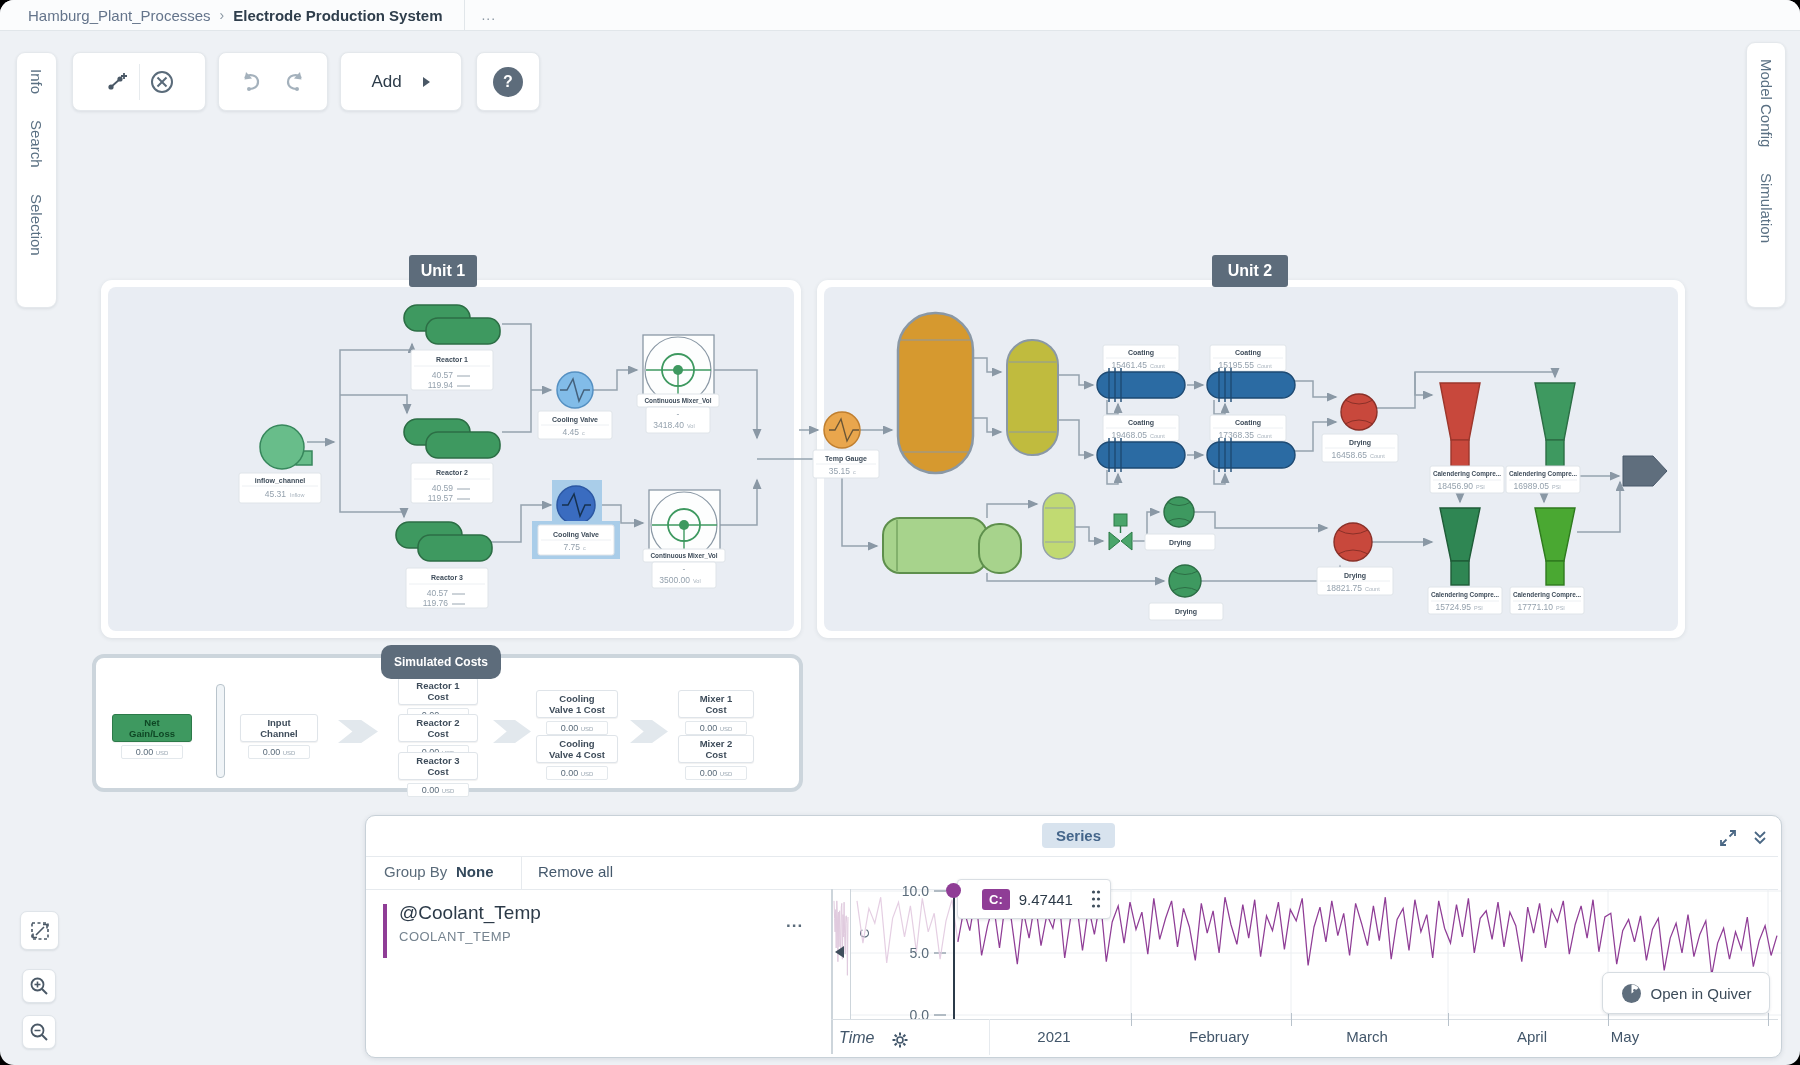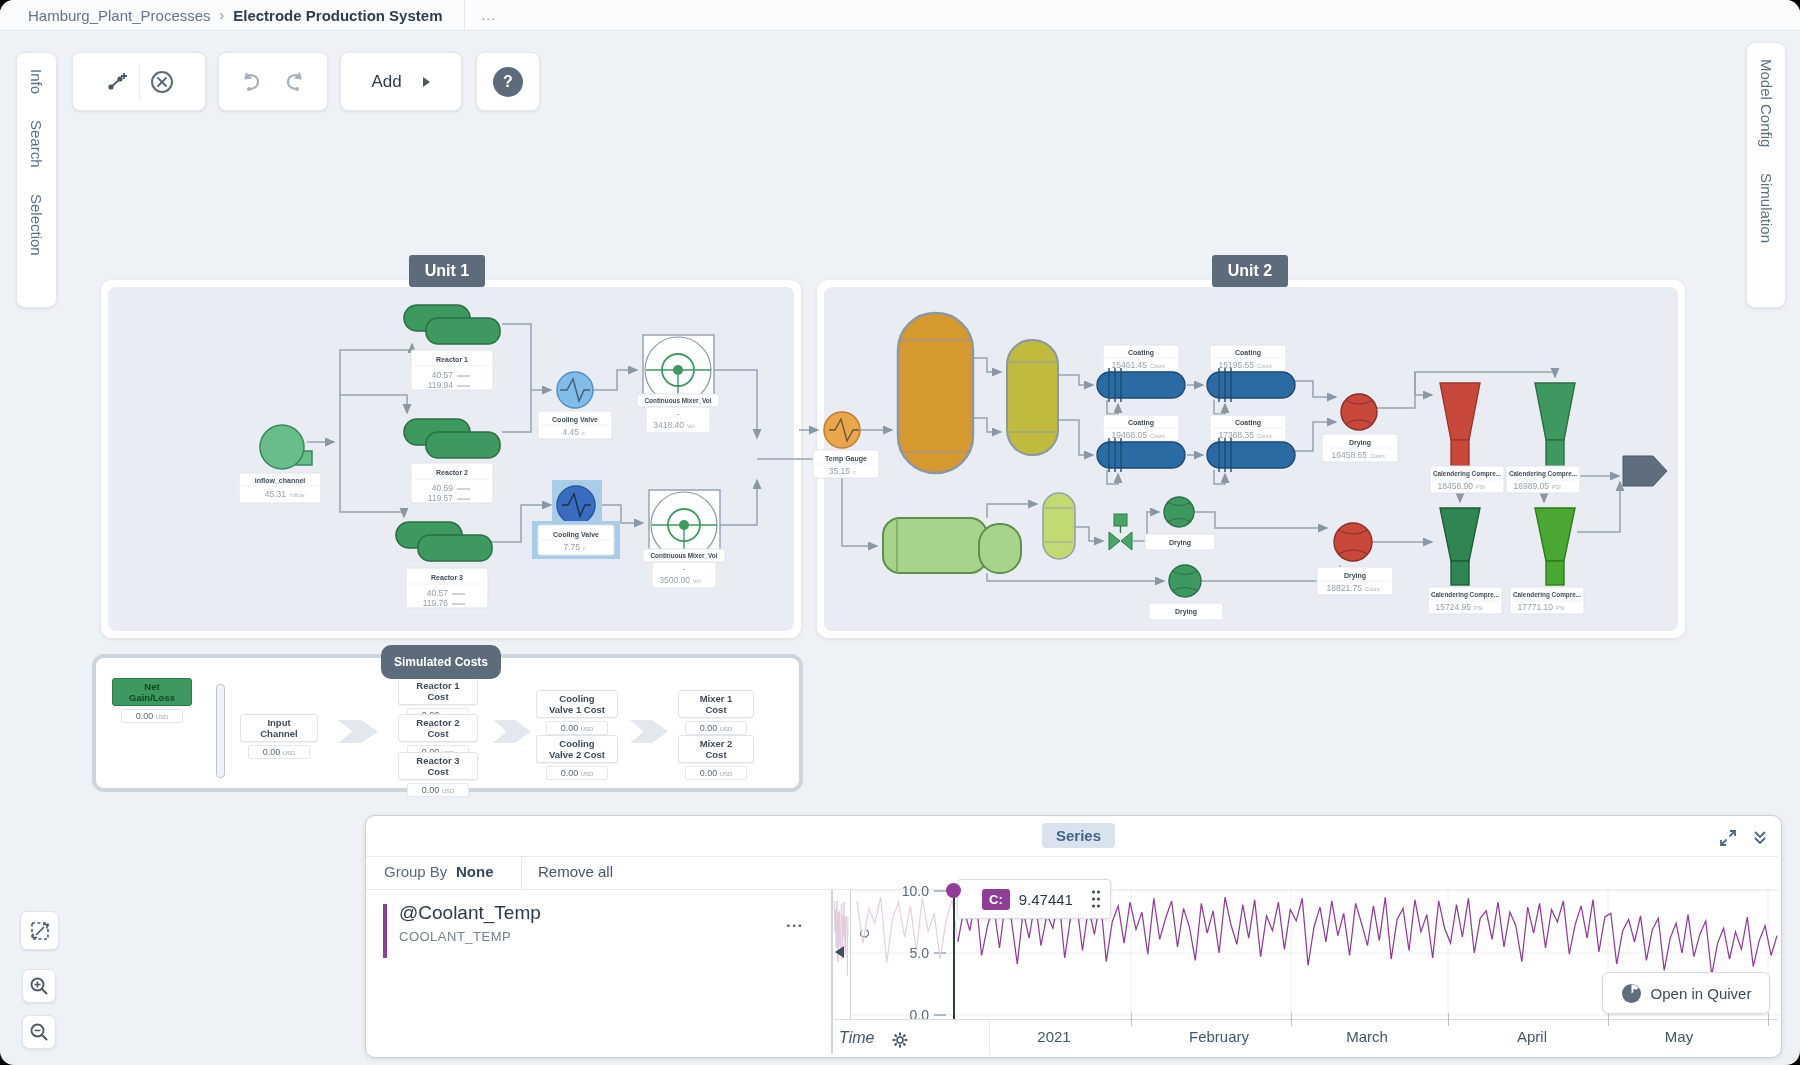--- a/index.html
+++ b/index.html
@@ -143,21 +143,21 @@
     </div>
   </div>
 
   <div class="tcard" style="left:476px;top:52px;width:62px;height:57px;">
     <div style="width:30px;height:30px;border-radius:50%;background:#5d6c7b;display:flex;align-items:center;justify-content:center;cursor:pointer;">
       <span style="color:#fff;font-size:16px;font-weight:bold;">?</span>
     </div>
   </div>
 
 
-  <div class="unit-tag" style="left:409px;top:255px;width:76px;height:32px;line-height:32px;">Unit 1</div>
+  <div class="unit-tag" style="left:409px;top:255px;width:68px;height:32px;line-height:32px;">Unit 1</div>
   <div class="unit-tag" style="left:1212px;top:255px;width:76px;height:32px;line-height:32px;">Unit 2</div>
 
   <div class="unit-panel" style="left:101px;top:280px;width:700px;height:358px;">
       <div class="unit-inner"></div>
     </div>
   <div class="unit-panel" style="left:817px;top:280px;width:868px;height:358px;">
       <div class="unit-inner"></div>
     </div>
 
   <svg class="unit-svg" style="left:101px;top:280px;" width="700" height="358" viewBox="0 0 700 358">
@@ -457,21 +457,21 @@
       <path d="M355,311 Q368,304 381,311" fill="none" stroke="#2c6e45" stroke-width="1"></path>
       <rect class="card" x="332" y="323" width="74" height="17"></rect>
       <text class="nts" x="369" y="334">Drying</text>
     </g>
   </svg>
 
   <div id="costs-panel"></div>
   <div id="costs-tag">Simulated Costs</div>
   <div id="cost-divider"></div>
 
-  <div class="cost" style="left:112px;top:678px;width:80px;">
+  <div class="cost" style="left:112px;top:714px;width:80px;">
     <div class="ct ct-green">Net Gain/Loss</div>
     <div class="cv"><span>0.00</span> <span class="u">USD</span></div>
   </div>
   <div class="cost" style="left:240px;top:714px;width:78px;">
     <div class="ct">Input Channel</div>
     <div class="cv"><span>0.00</span> <span class="u">USD</span></div>
   </div>
   <div class="flow-arrow" style="left:338px;top:720px;width:40px;height:23px;"></div>
   <div class="cost" style="left:398px;top:677px;width:80px;">
     <div class="ct">Reactor 1 Cost</div>
@@ -484,21 +484,21 @@
   <div class="cost" style="left:398px;top:752px;width:80px;">
     <div class="ct">Reactor 3 Cost</div>
     <div class="cv"><span>0.00</span> <span class="u">USD</span></div>
   </div>
   <div class="flow-arrow" style="left:493px;top:720px;width:38px;height:23px;"></div>
   <div class="cost" style="left:536px;top:690px;width:82px;">
     <div class="ct">Cooling Valve 1 Cost</div>
     <div class="cv"><span>0.00</span> <span class="u">USD</span></div>
   </div>
   <div class="cost" style="left:536px;top:735px;width:82px;">
-    <div class="ct">Cooling Valve 2 Cost</div>
+    <div class="ct">Cooling Valve 4 Cost</div>
     <div class="cv"><span>0.00</span> <span class="u">USD</span></div>
   </div>
   <div class="flow-arrow" style="left:630px;top:720px;width:38px;height:23px;"></div>
   <div class="cost" style="left:678px;top:690px;width:76px;">
     <div class="ct">Mixer 1 Cost</div>
     <div class="cv"><span>0.00</span> <span class="u">USD</span></div>
   </div>
   <div class="cost" style="left:678px;top:735px;width:76px;">
     <div class="ct">Mixer 2 Cost</div>
     <div class="cv"><span>0.00</span> <span class="u">USD</span></div>
@@ -615,21 +615,21 @@
     <div class="sp-line" style="left:623px;top:203px;width:1px;height:36px;"></div>
     <div class="xtick" style="left:765px;"></div>
     <div class="xtick" style="left:925px;"></div>
     <div class="xtick" style="left:1082px;"></div>
     <div class="xtick" style="left:1242px;"></div>
     <div class="xtick" style="left:1402px;"></div>
     <div class="xlab" style="left:643px;">2021</div>
     <div class="xlab" style="left:808px;">February</div>
     <div class="xlab" style="left:956px;">March</div>
     <div class="xlab" style="left:1121px;">April</div>
-    <div class="xlab" style="left:1268px;">May</div>
+    <div class="xlab" style="left:1214px;">May</div>
 
     <div id="openquiver">
       <svg width="21" height="21" viewBox="0 0 21 21">
         <circle cx="10.5" cy="10.5" r="9.5" fill="#5f6e7d"></circle>
         <path d="M10.5,10.5 L10.5,1.5 A9,9 0 0,1 17.5,5 Z" fill="#ffffff"></path>
         <circle cx="13.5" cy="7.5" r="1.4" fill="#5f6e7d"></circle>
       </svg>
       <span>Open in Quiver</span>
     </div>
   </div>

